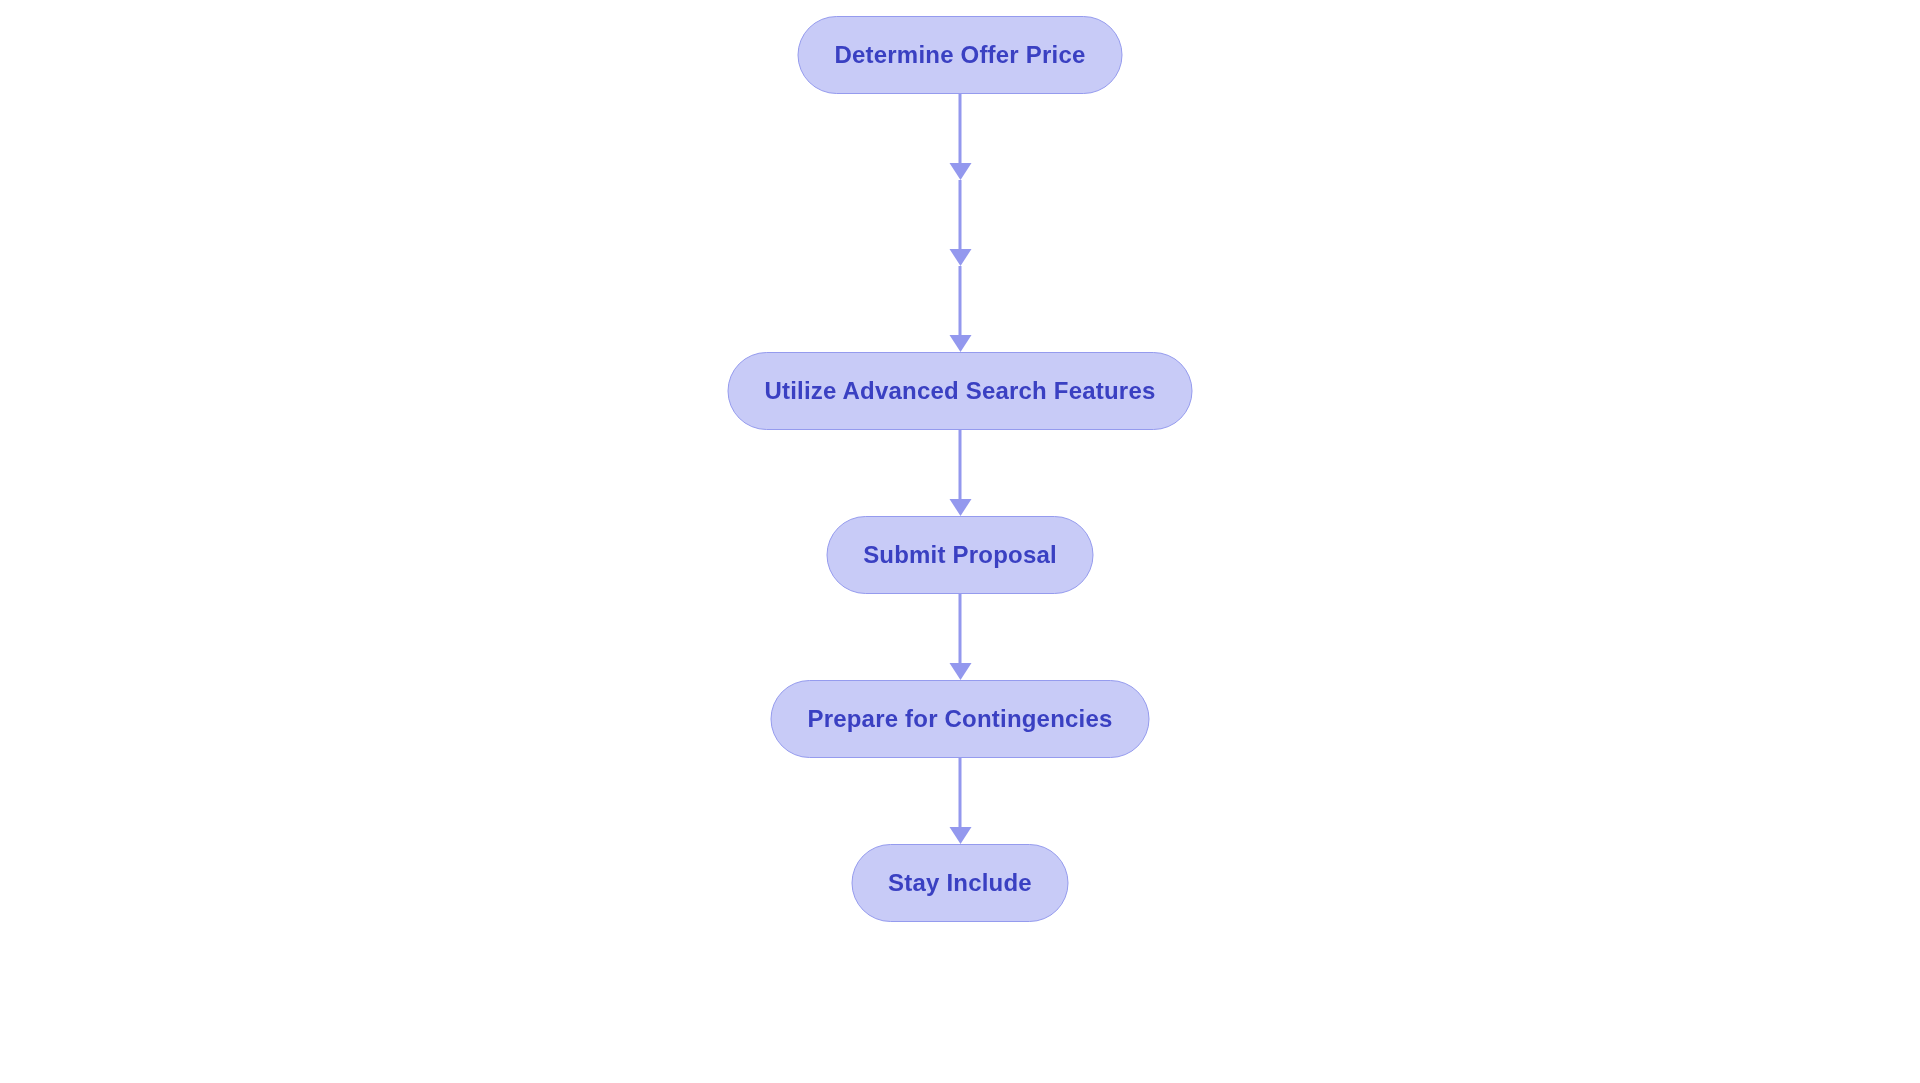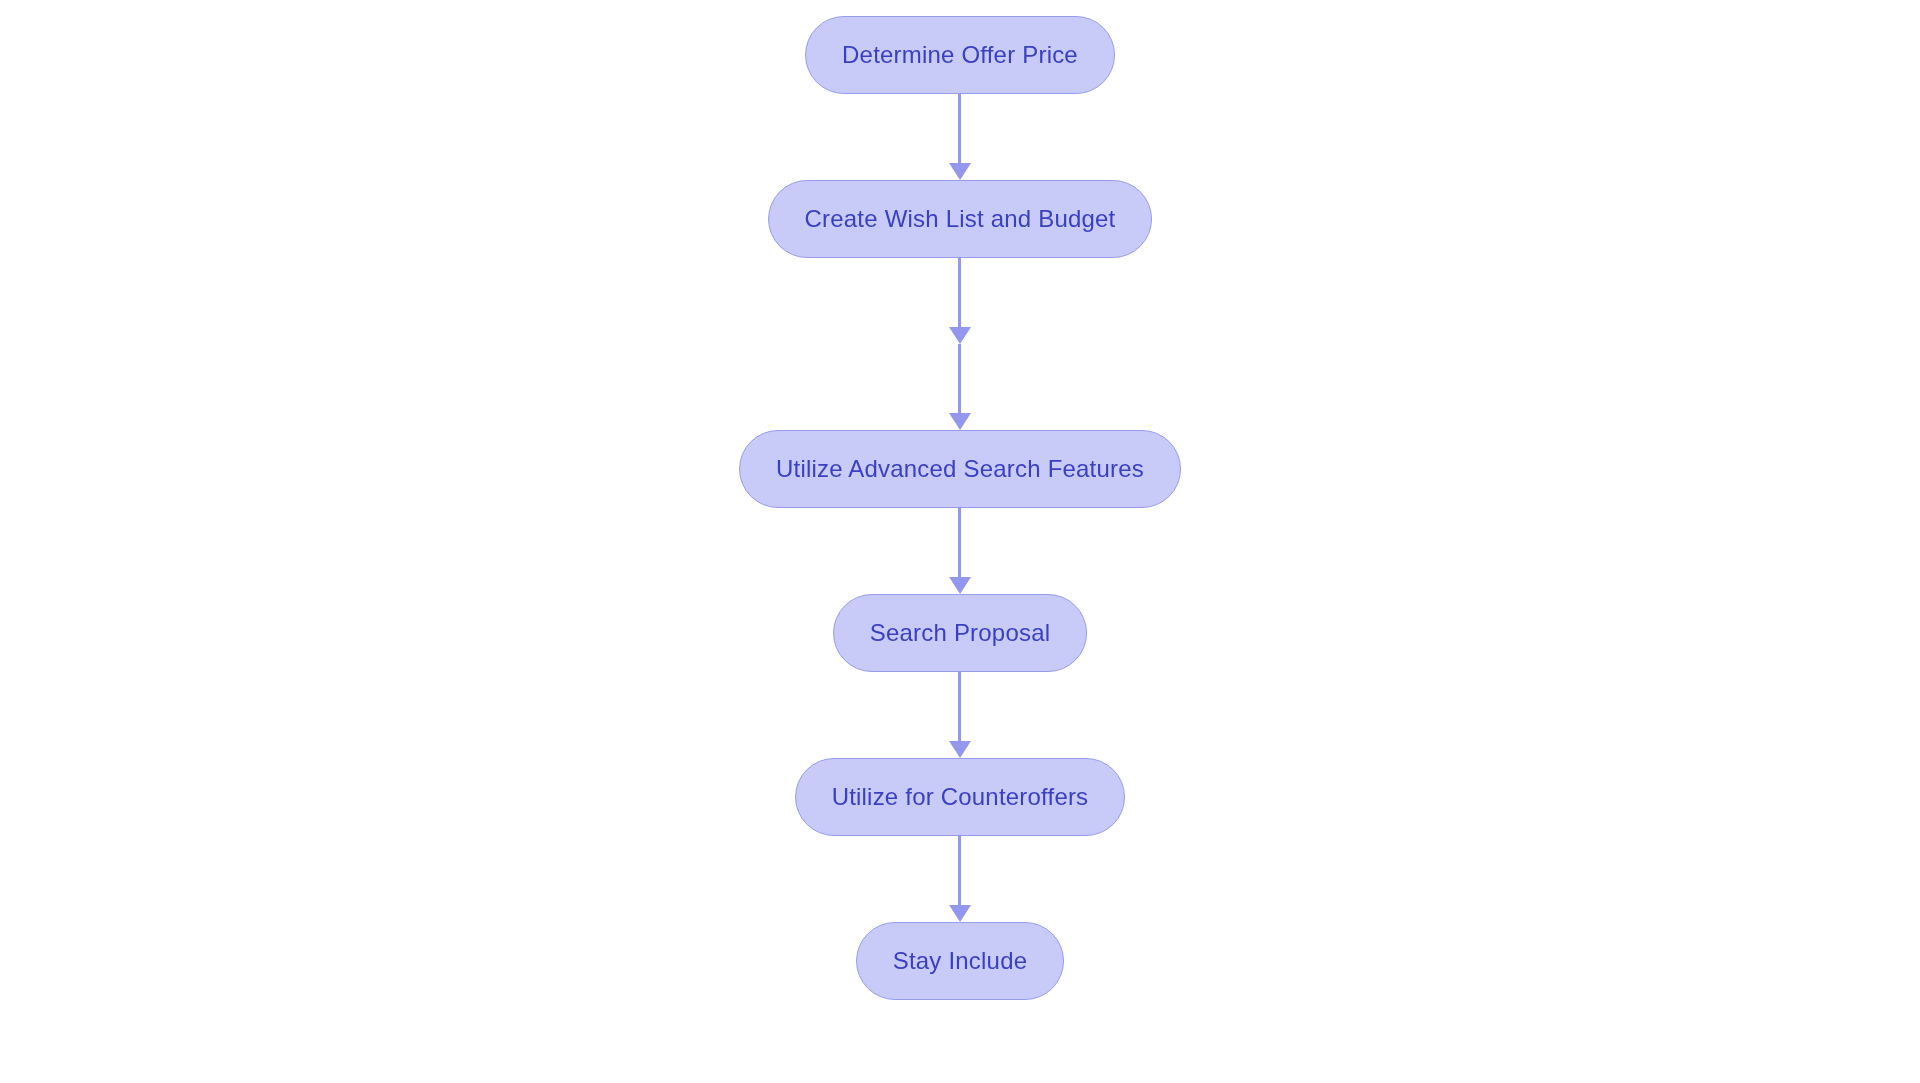--- a/index.html
+++ b/index.html
@@ -34,20 +34,21 @@
     justify-content: center;
     padding: 0 36px;
     background: #c8cbf7;
     border: 1.6px solid #959bee;
     border-radius: 39px;
     color: #3a40c2;
     font-size: 24px;
     letter-spacing: 0.2px;
     white-space: nowrap;
     user-select: none;
+    font-weight: bold;
   }
   .flow-arrow {
     height: 86px;
     display: flex;
     flex-direction: column;
     align-items: center;
   }
   .flow-arrow .shaft {
     flex: 1 1 auto;
     width: 3px;
@@ -67,48 +68,47 @@
 <div class="canvas">
   <div class="flow-column">
 
     <div class="flow-node">Determine Offer Price</div>
 
     <div class="flow-arrow">
       <div class="shaft"></div>
       <div class="head"></div>
     </div>
 
-    <div class="flow-node">Create Wish List and Budget</div>
 
     <div class="flow-arrow">
       <div class="shaft"></div>
       <div class="head"></div>
     </div>
 
 
     <div class="flow-arrow">
       <div class="shaft"></div>
       <div class="head"></div>
     </div>
 
     <div class="flow-node">Utilize Advanced Search Features</div>
 
     <div class="flow-arrow">
       <div class="shaft"></div>
       <div class="head"></div>
     </div>
 
-    <div class="flow-node">Search Proposal</div>
+    <div class="flow-node">Submit Proposal</div>
 
     <div class="flow-arrow">
       <div class="shaft"></div>
       <div class="head"></div>
     </div>
 
-    <div class="flow-node">Utilize for Counteroffers</div>
+    <div class="flow-node">Prepare for Contingencies</div>
 
     <div class="flow-arrow">
       <div class="shaft"></div>
       <div class="head"></div>
     </div>
 
     <div class="flow-node">Stay Include</div>
 
   </div>
 </div>

